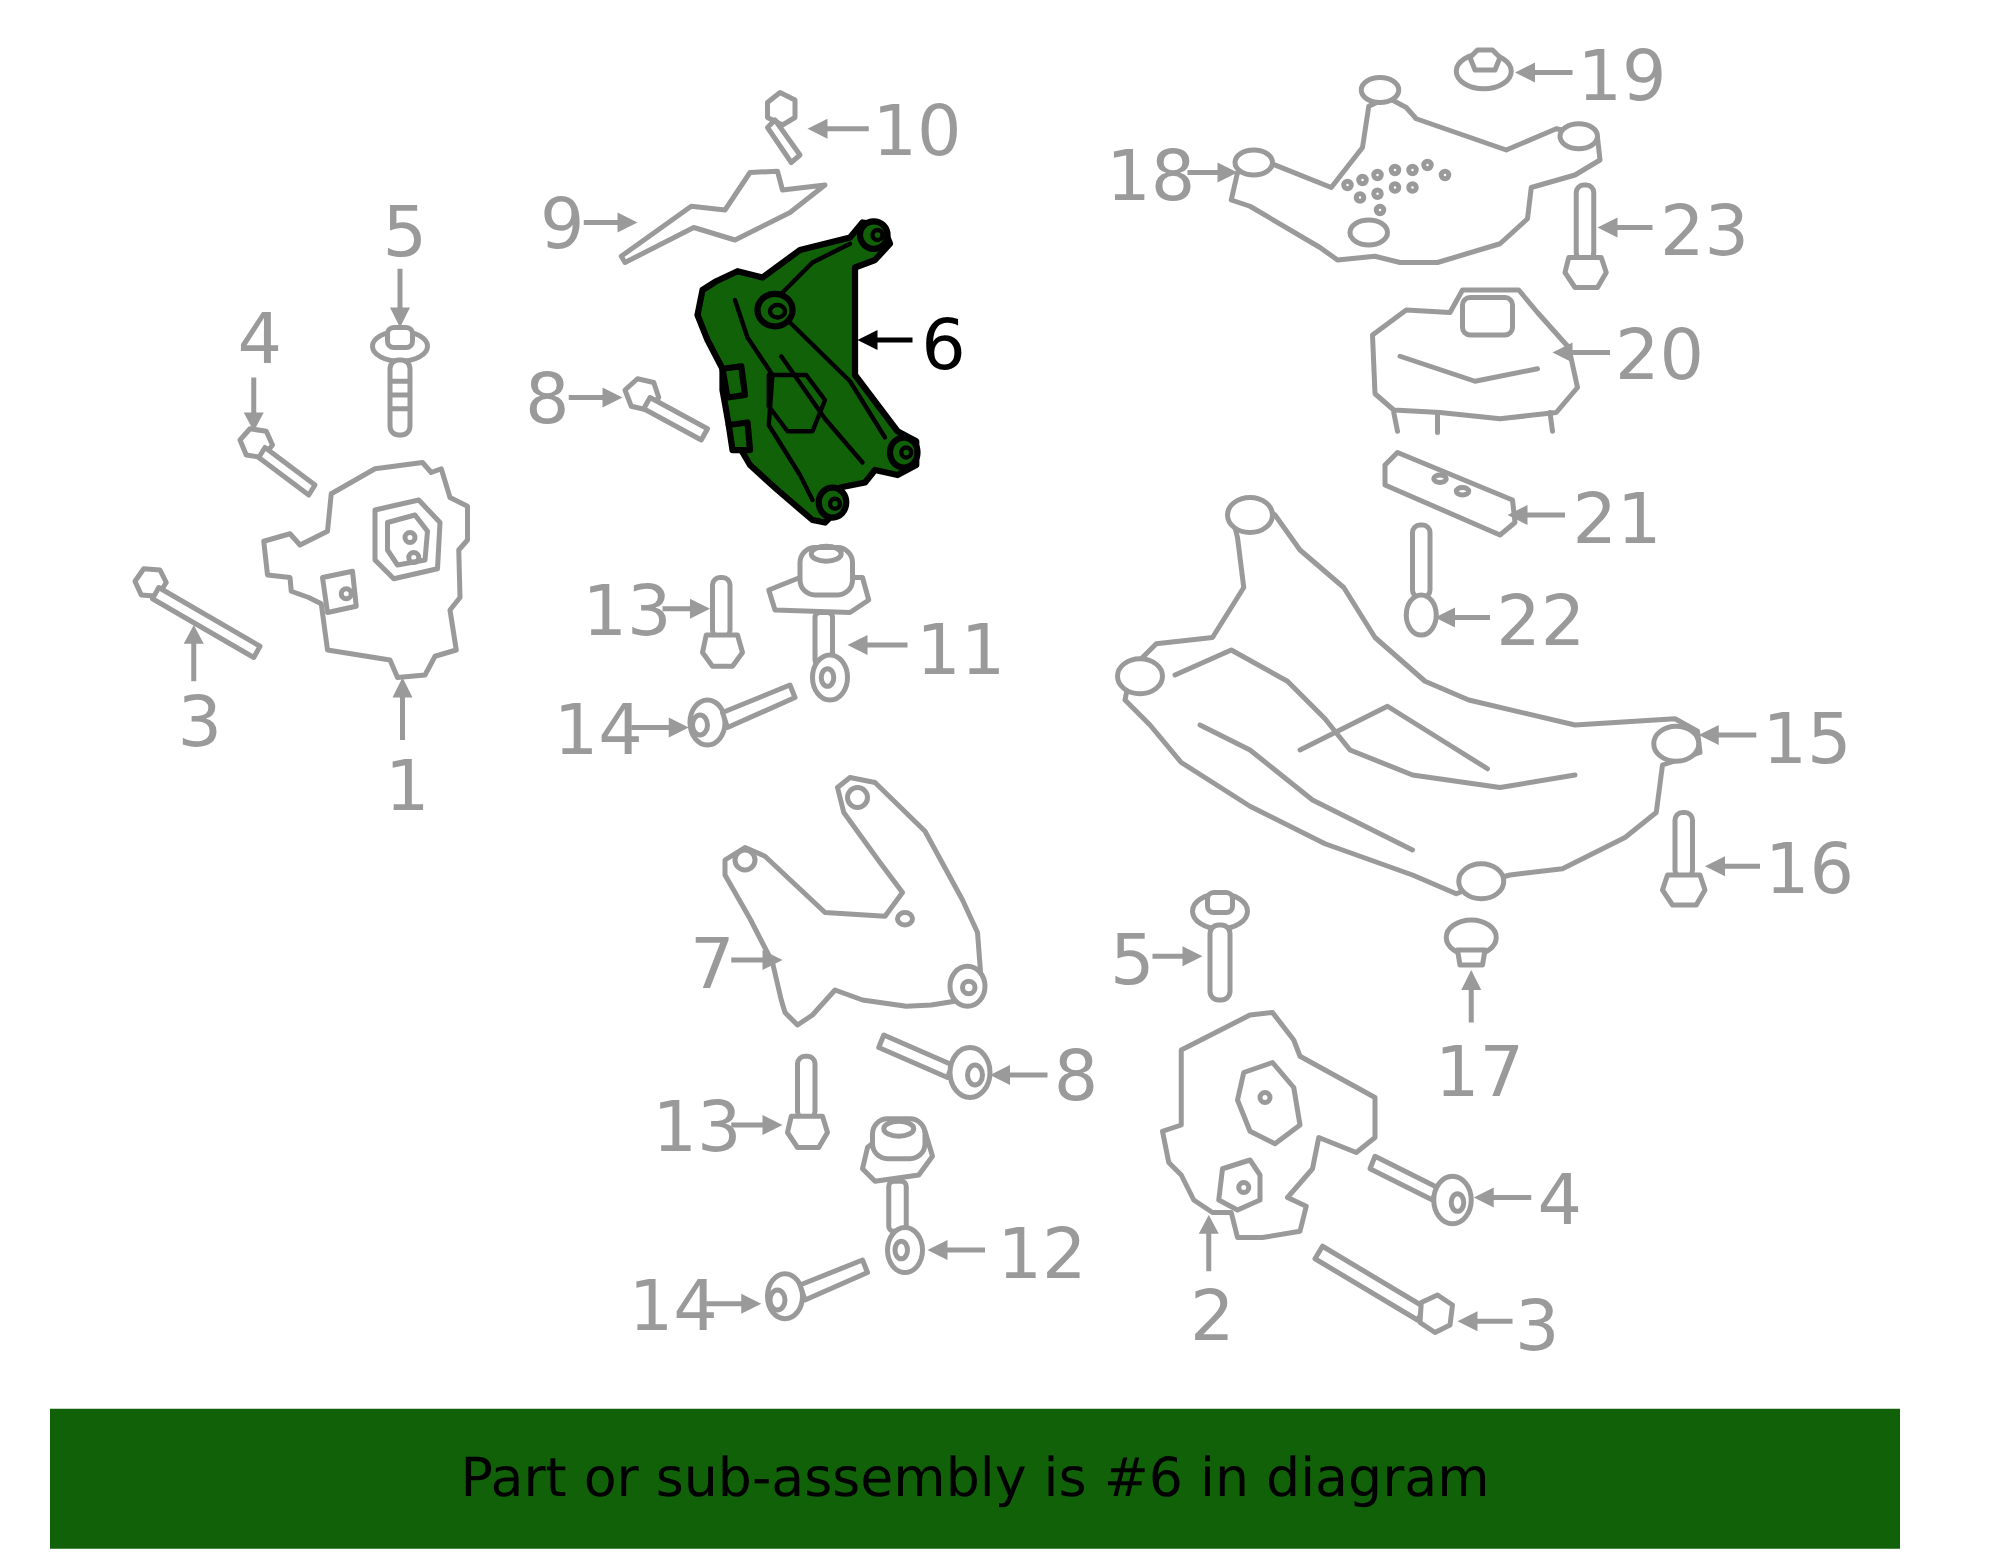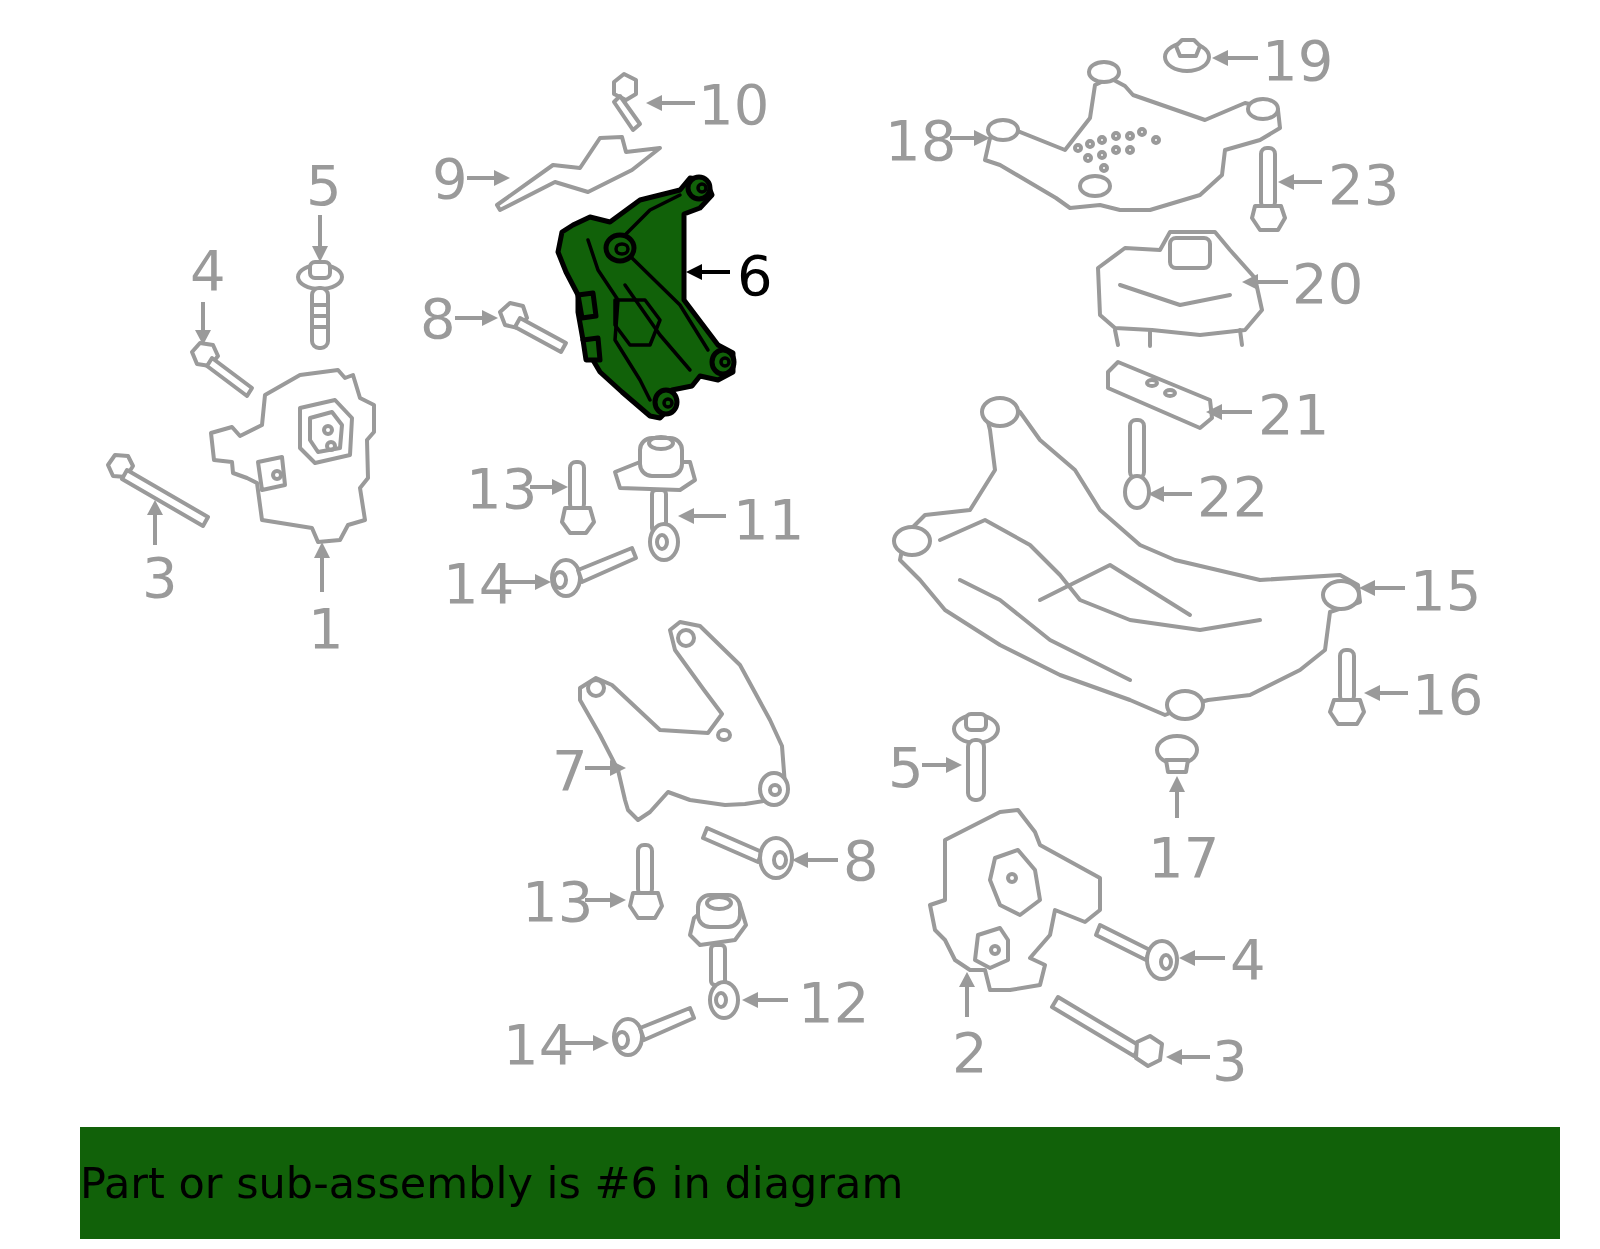--- a/index.html
+++ b/index.html
@@ -9,22 +9,22 @@
   .part-fill{fill:#fff;stroke:#9a9a9a;stroke-width:4;stroke-linejoin:round;}
   .hl{fill:#116109;stroke:#000;stroke-width:5;stroke-linejoin:round;}
   .hl-line{fill:none;stroke:#000;stroke-width:3.5;stroke-linecap:round;stroke-linejoin:round;}
   .arrow{stroke:#9a9a9a;stroke-width:4;fill:none;}
   .arrowhead{fill:#9a9a9a;}
   .arrow-hl{stroke:#000;stroke-width:4;fill:none;}
   .arrowhead-hl{fill:#000;}
   .callout{font-family:"DejaVu Sans",sans-serif;font-size:56px;fill:#9a9a9a;}
   .callout-hl{font-family:"DejaVu Sans",sans-serif;font-size:56px;fill:#000;}
   #banner{position:absolute;left:40px;top:1127px;width:1480px;height:112px;background:#116109;
-    display:flex;flex-direction:column;justify-content:center;color:#000;
-    font-family:"DejaVu Sans",sans-serif;font-size:43px;line-height:50px;margin-left:40px;}
+    display:flex;flex-direction:column;align-items:center;justify-content:center;color:#000;
+    font-family:"DejaVu Sans",sans-serif;font-size:43px;line-height:50px;}
   #banner span{display:block;white-space:nowrap;}
 </style>
 </head>
 <body>
 
 <svg id="diagram" viewBox="0 0 1600 1249" xmlns="http://www.w3.org/2000/svg">
 
   <g>
     <path class="part" d="M265,395 L300,375 L338,370 L345,378 L353,375 L360,398 L374,405 L374,432 L367,440 L368,478 L360,488 L365,520 L348,525 L340,540 L318,542 L312,528 L262,520 L257,483 L247,478 L233,473 L232,462 L214,460 L211,433 L232,427 L240,436 L262,425 Z"></path>
     <path class="part" d="M300,408 L335,400 L352,418 L350,455 L315,463 L300,448 Z"></path>

